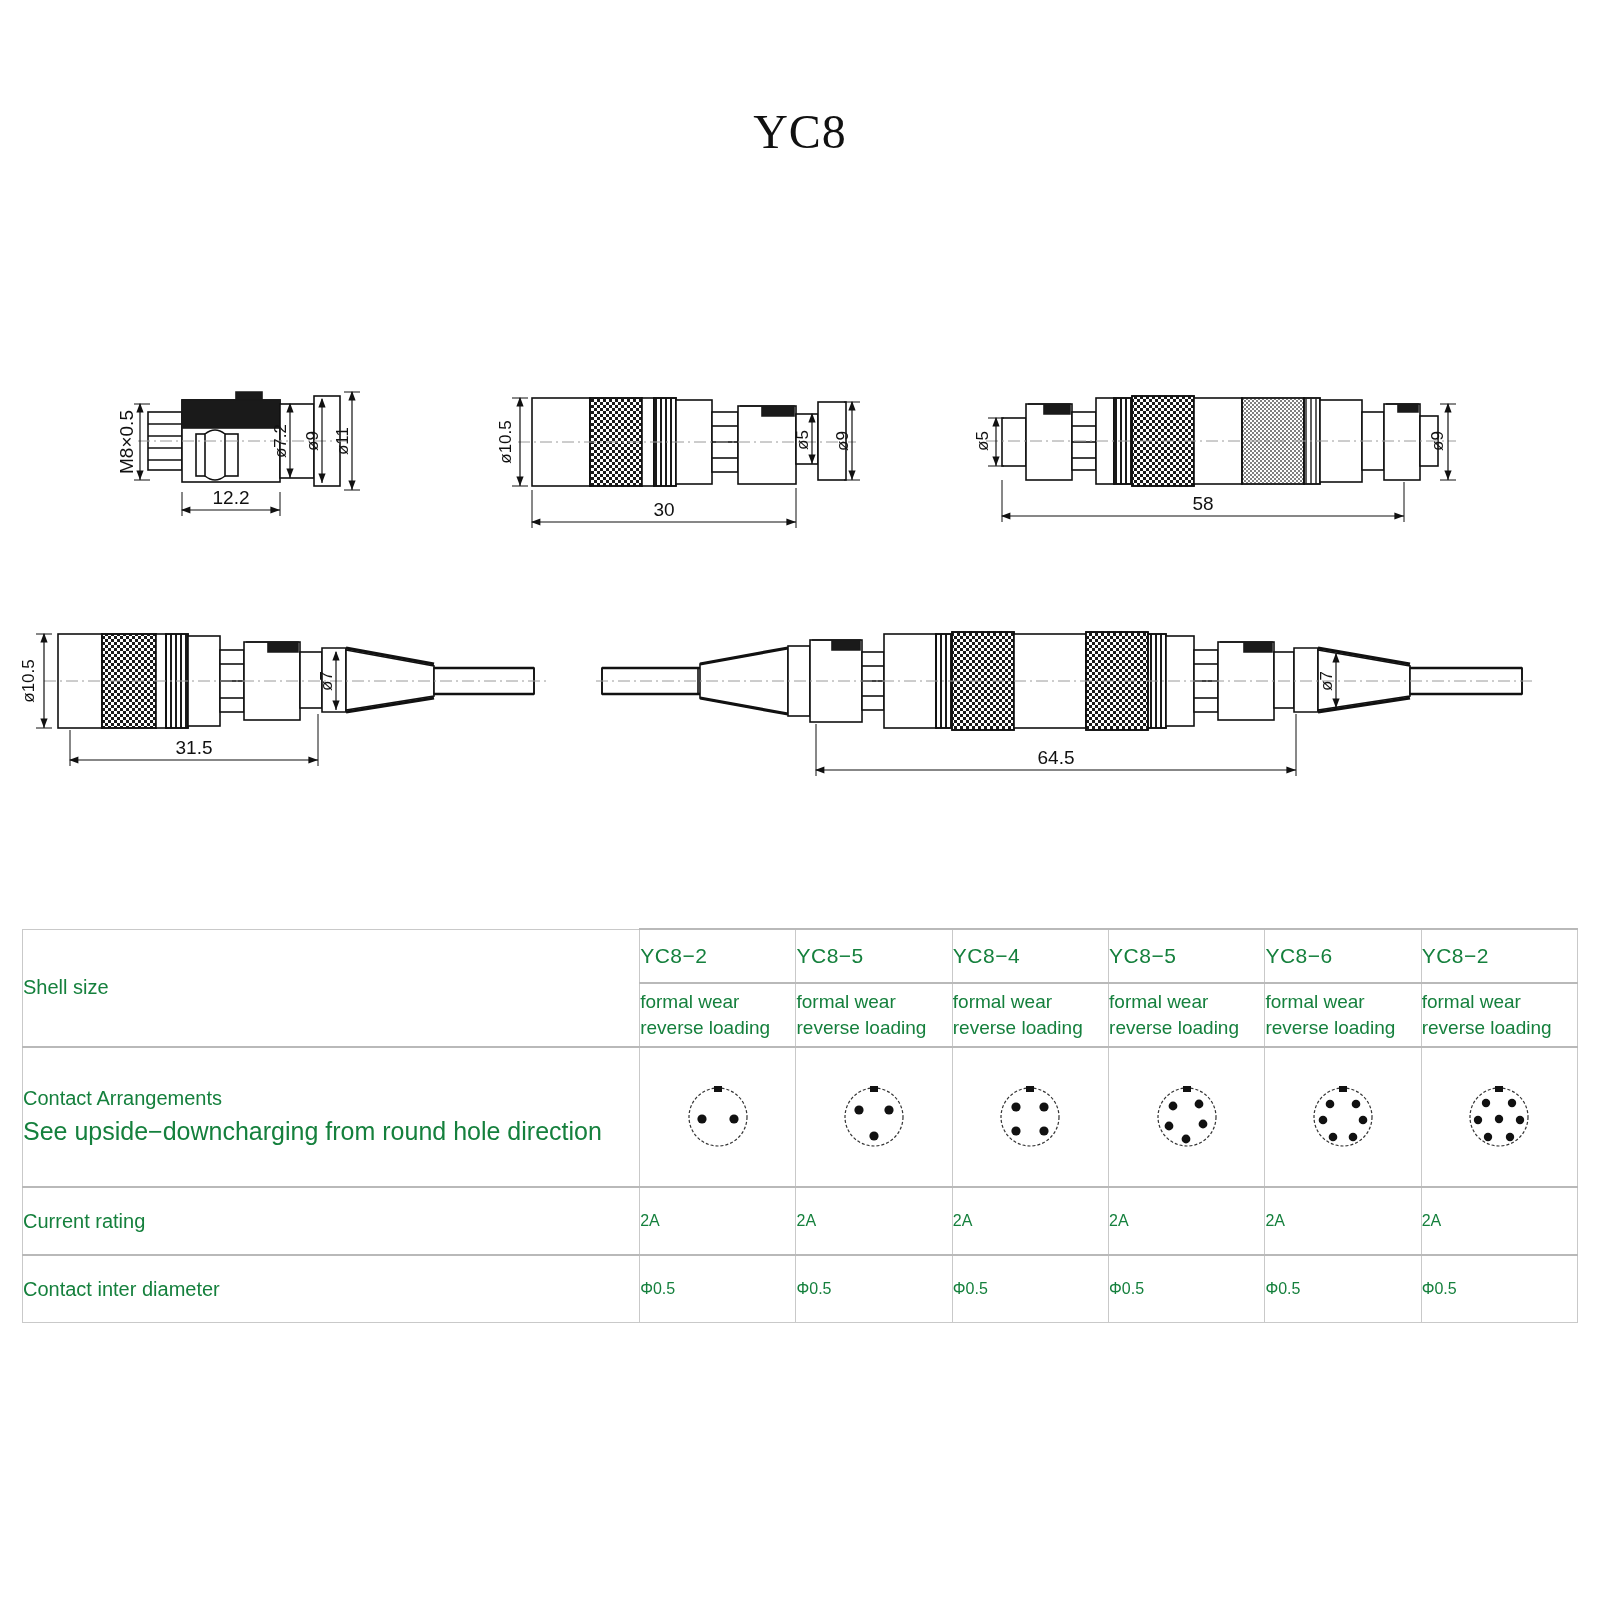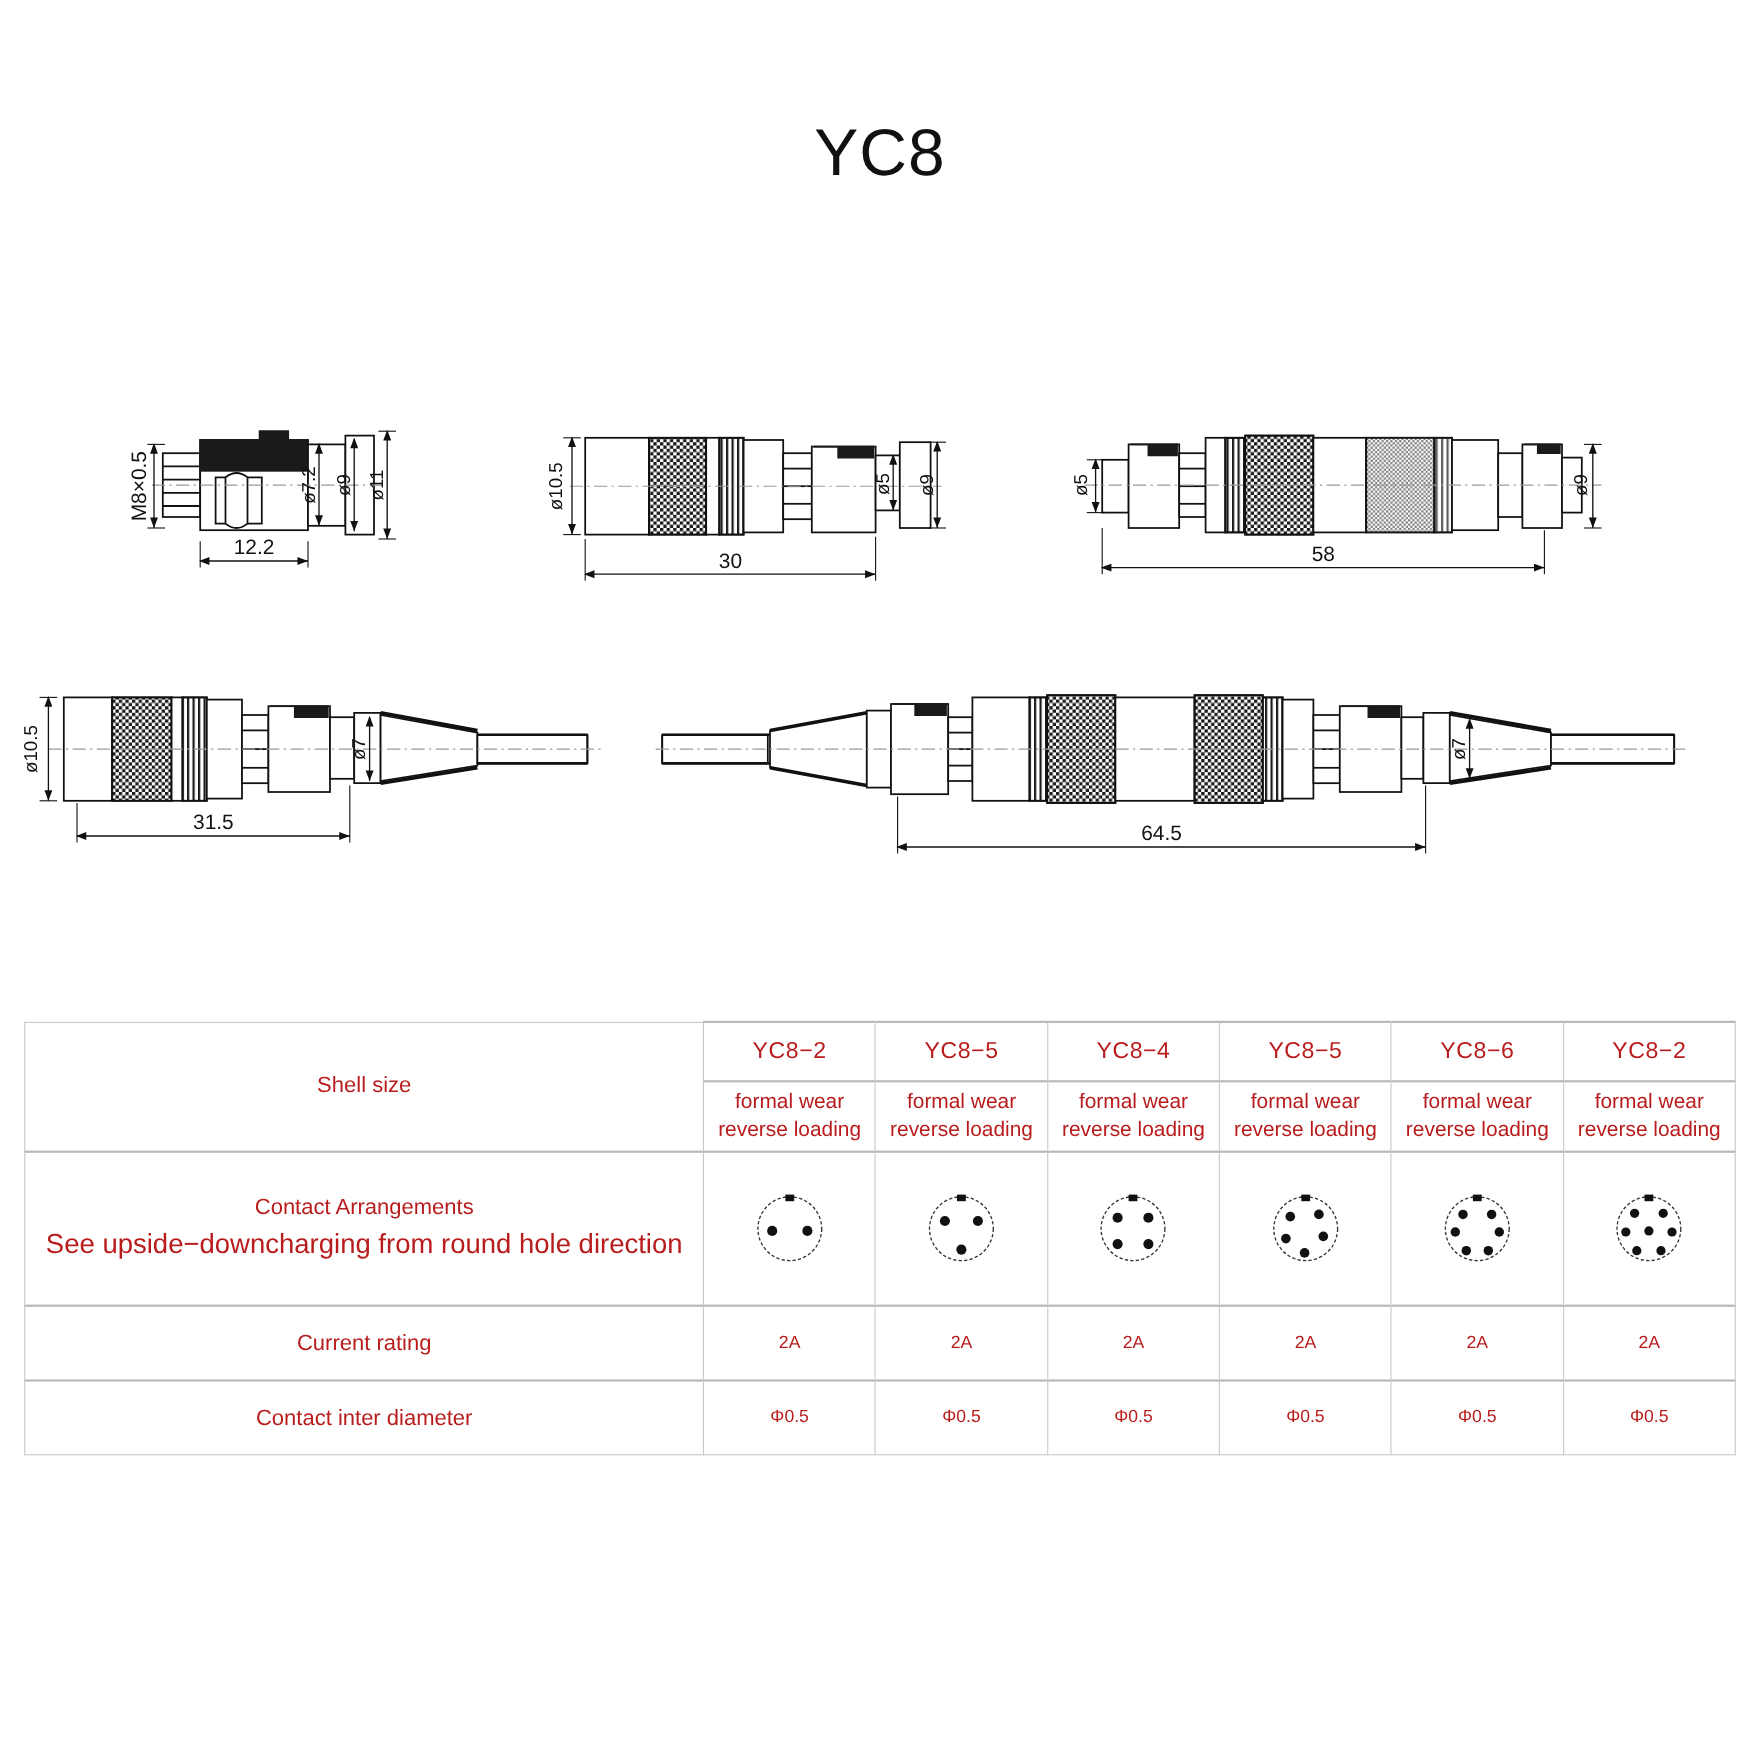--- a/index.html
+++ b/index.html
@@ -16,25 +16,25 @@
     overflow: hidden;
   }
 
   
   .page-title {
     position: absolute;
     top: 104px;
     left: 0;
     width: 1600px;
     text-align: center;
-    font-size: 60px;
+    font-size: 48px;
     font-weight: 400;
     letter-spacing: 1px;
     color: #111;
-    font-family: Liberation Sans, sans-serif;
+    font-family: Liberation Serif, serif;
   }
 
   
   .drawings {
     position: absolute;
     top: 0; left: 0;
     width: 1600px;
     height: 900px;
   }
   .drawings svg { display: block; }
@@ -55,23 +55,22 @@
     position: absolute;
     left: 22px;
     top: 928px;
     width: 1556px;
     border-collapse: collapse;
     font-family: "Liberation Sans", sans-serif;
     table-layout: fixed;
   }
   .spec-table td {
     border: 1px solid #c9c9c9;
-    text-align: center;
     vertical-align: middle;
-    color: #b91c1c;
+    color: #15803d;
     padding: 0;
   }
   .spec-table .outer-top { border-top: 2px solid #b9b9b9; }
   .spec-table .rowline { border-top: 2px solid #b9b9b9; }
 
   .lbl-cell {
     font-size: 20px;
     line-height: 1.45;
     padding: 6px 10px;
   }

